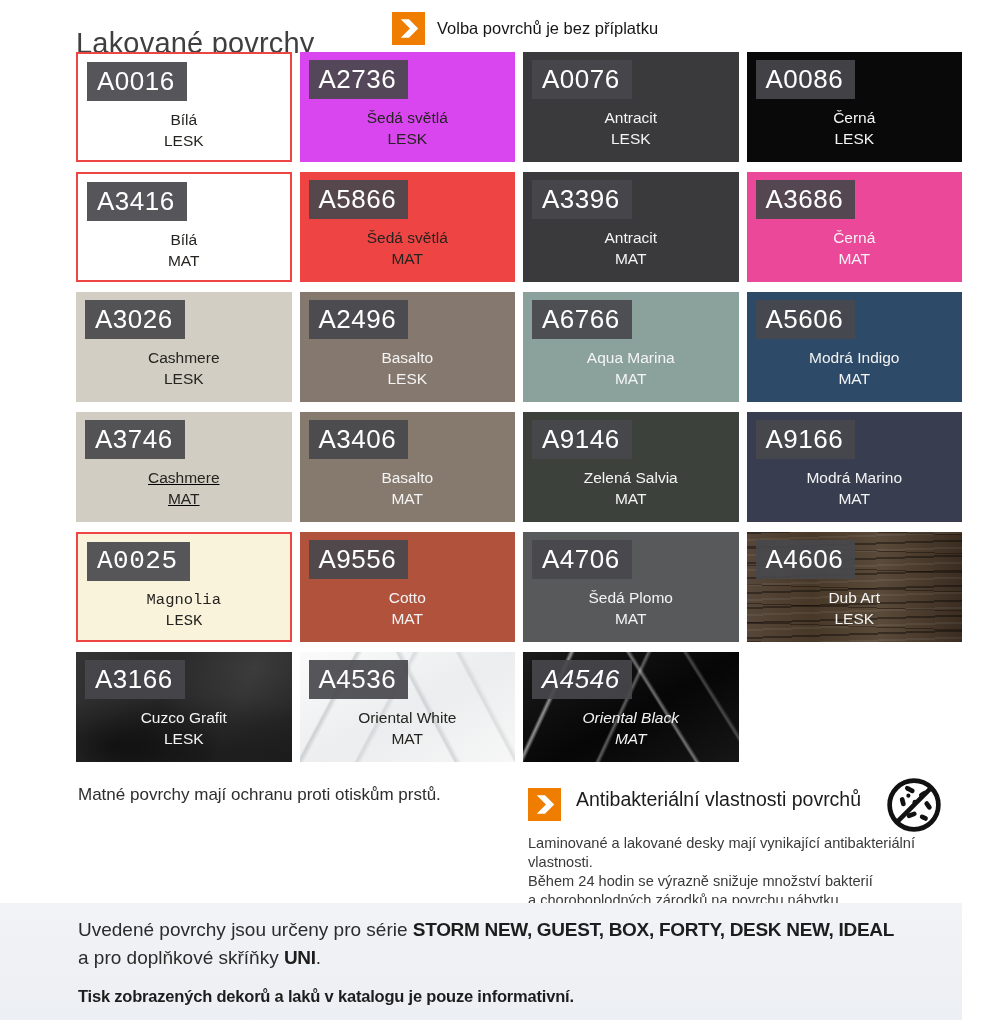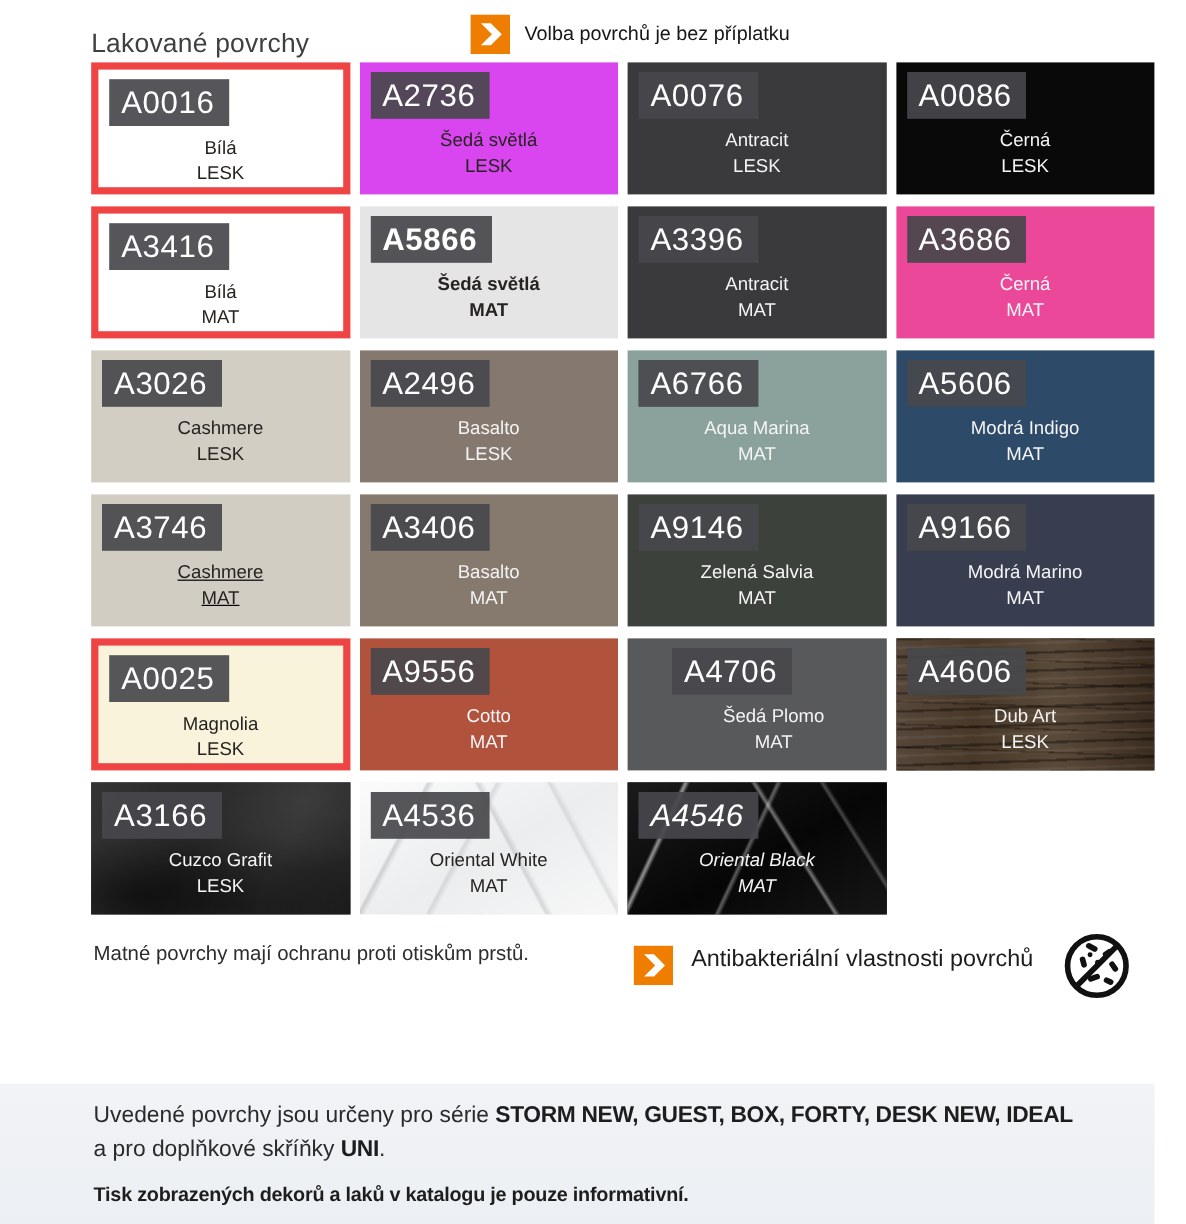--- a/index.html
+++ b/index.html
@@ -5,34 +5,34 @@
   html,body{margin:0;padding:0;}
   body{
     width:988px;height:1020px;position:relative;overflow:hidden;
     background:#ffffff;
     font-family:"Liberation Sans","DejaVu Sans",sans-serif;
     -webkit-font-smoothing:antialiased;
   }
   
   .page-title{
     position:absolute;left:76px;top:8px;
-    font-size:22px;font-weight:300;color:#3f3f3f;letter-spacing:.2px;
+    font-size:29px;font-weight:300;color:#3f3f3f;letter-spacing:.2px;
   }
   .banner{position:absolute;left:392px;top:12px;display:flex;align-items:center;gap:12px;}
   .sq-icon{width:33px;height:33px;display:block;flex:0 0 auto;}
   .banner-text{font-size:16.5px;color:#161616;}
 
   
   .grid{
     position:absolute;left:76px;top:52px;width:886px;
     display:grid;grid-template-columns:repeat(4,1fr);
     grid-auto-rows:110px;column-gap:8px;row-gap:10px;
   }
   .swatch{position:relative;box-sizing:border-box;}
-  .swatch.bordered{border:6px solid #ef4444;}
+  .swatch.bordered{border:2px solid #ef4444;}
   .sw-badge{
     display:inline-block;margin:8px 0 0 9px;
     background:rgba(72,72,76,.92);
     color:#fff;font-size:26px;line-height:1;
     padding:6px 12px 7px 10px;letter-spacing:.5px;
   }
   .sw-name{display:block;text-align:center;font-size:15.5px;margin-top:9px;line-height:20px;}
   .sw-finish{display:block;text-align:center;font-size:15.5px;margin-top:1px;line-height:20px;}
   .txt-dark .sw-name,.txt-dark .sw-finish{color:#262420;}
   .txt-light .sw-name,.txt-light .sw-finish{color:#f4f4f4;}
@@ -124,21 +124,21 @@
     <div class="swatch txt-light" style="background-color: rgb(9, 9, 9);">
     <span class="sw-badge">A0086</span>
     <span class="sw-name">Černá</span>
     <span class="sw-finish">LESK</span>
   </div>
     <div class="swatch txt-dark bordered" style="background-color: rgb(255, 255, 255);">
     <span class="sw-badge">A3416</span>
     <span class="sw-name">Bílá</span>
     <span class="sw-finish">MAT</span>
   </div>
-    <div class="swatch txt-dark" style="background-color: #e5e5e5; font-weight: bold;">
+    <div class="swatch txt-dark" style="background-color: #ef4444;">
     <span class="sw-badge">A5866</span>
     <span class="sw-name">Šedá světlá</span>
     <span class="sw-finish">MAT</span>
   </div>
     <div class="swatch txt-light" style="background-color: rgb(58, 58, 60);">
     <span class="sw-badge">A3396</span>
     <span class="sw-name">Antracit</span>
     <span class="sw-finish">MAT</span>
   </div>
     <div class="swatch txt-light" style="background-color: #ec4899;">
@@ -179,31 +179,31 @@
     <div class="swatch txt-light" style="background-color: rgb(60, 66, 59);">
     <span class="sw-badge">A9146</span>
     <span class="sw-name">Zelená Salvia</span>
     <span class="sw-finish">MAT</span>
   </div>
     <div class="swatch txt-light" style="background-color: rgb(56, 61, 80);">
     <span class="sw-badge">A9166</span>
     <span class="sw-name">Modrá Marino</span>
     <span class="sw-finish">MAT</span>
   </div>
-    <div class="swatch txt-dark bordered" style="background-color: rgb(250, 243, 220);">
+    <div class="swatch txt-dark bordered" style="background-color: rgb(250, 243, 220); font-family: Liberation Mono, monospace;">
     <span class="sw-badge">A0025</span>
     <span class="sw-name">Magnolia</span>
     <span class="sw-finish">LESK</span>
   </div>
     <div class="swatch txt-light" style="background-color: rgb(177, 82, 61);">
     <span class="sw-badge">A9556</span>
     <span class="sw-name">Cotto</span>
     <span class="sw-finish">MAT</span>
   </div>
-    <div class="swatch txt-light" style="background-color: rgb(88, 89, 91); padding-left: 28px;">
+    <div class="swatch txt-light" style="background-color: rgb(88, 89, 91);">
     <span class="sw-badge">A4706</span>
     <span class="sw-name">Šedá Plomo</span>
     <span class="sw-finish">MAT</span>
   </div>
     <div class="swatch tex-wood txt-light">
     <span class="sw-badge">A4606</span>
     <span class="sw-name">Dub Art</span>
     <span class="sw-finish">LESK</span>
   </div>
     <div class="swatch tex-cuzco txt-light">
@@ -225,20 +225,25 @@
 
 <p class="matte-note">Matné povrchy mají ochranu proti otiskům prstů.</p>
 
 <div class="anti">
   <div class="anti-head">
     <svg class="sq-icon" viewBox="0 0 34 34" aria-hidden="true">
       <rect x="0" y="0" width="34" height="34" fill="#ee7d00"></rect>
       <polygon points="9,7.5 17.5,7.5 27,17 17.5,26.5 9,26.5 18.5,17" fill="#ffffff"></polygon>
     </svg>
     <span class="anti-title">Antibakteriální vlastnosti povrchů</span>
+  </div>
+  <div class="anti-body">
+    <span>Laminované a lakované desky mají vynikající antibakteriální vlastnosti.</span><br>
+    <span>Během 24 hodin se výrazně snižuje množství bakterií</span><br>
+    <span>a choroboplodných zárodků na povrchu nábytku.</span>
   </div>
 </div>
 
 <svg class="bacteria" viewBox="0 0 64 64" aria-hidden="true">
   <g fill="none" stroke="#111111">
     <circle cx="32" cy="32" r="26" stroke-width="5"></circle>
     <line x1="13.5" y1="50.5" x2="50.5" y2="13.5" stroke-width="5"></line>
   </g>
   <g fill="#111111">
     <rect x="22" y="13" width="11" height="5" rx="2.5" transform="rotate(28 27.5 15.5)"></rect>

